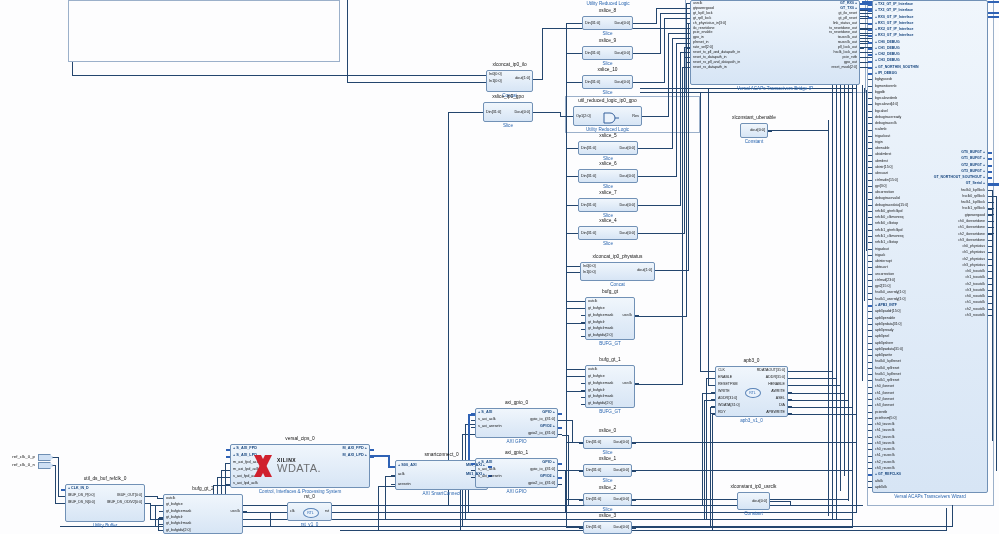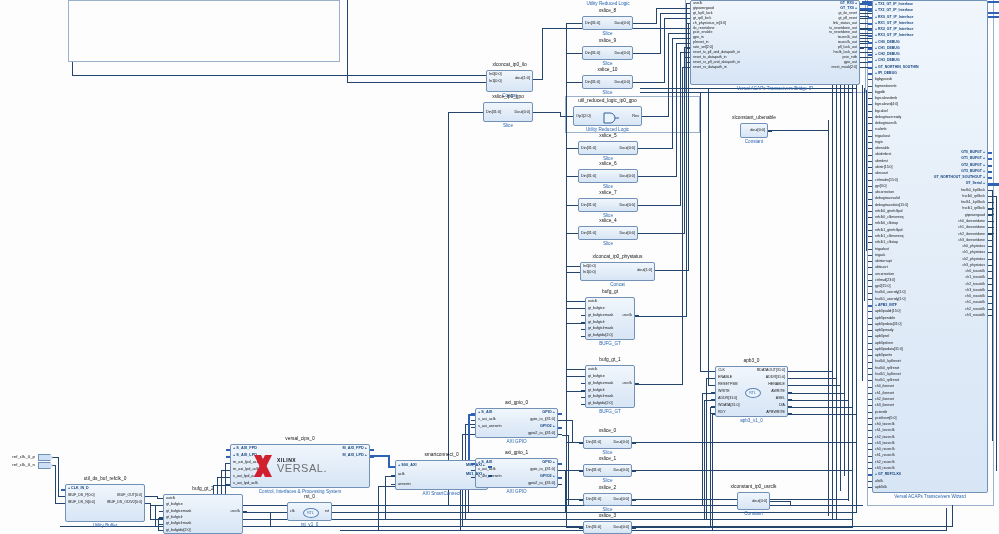--- a/index.html
+++ b/index.html
@@ -539,21 +539,21 @@
     <div class="pin" style="left: 370px; top: 456px; width: 4px; height: 2px; background: rgb(47, 98, 181);"></div>
     <div class="lbl" style="left: 195px; top: 489px; width: 210px; height: 6px;">Control, Interfaces &amp; Processing System</div>
     <div class="logo" style="left: 252px; top: 452px; width: 90px; height: 28px;">
       <svg width="22" height="26" viewBox="0 0 22 26">
         <path d="M2 2 L9 2 L20 24 L13 24 Z" fill="#d0202e"></path>
         <path d="M20 2 L13 2 L9.5 9 L13 16 Z" fill="#d0202e"></path>
         <path d="M2 24 L9 24 L12.5 17 L9 10 Z" fill="#d0202e"></path>
       </svg>
       <div>
         <div class="xtxt">XILINX</div>
-        <div class="vtxt">VERSAL.</div>
+        <div class="vtxt">WDATA.</div>
       </div>
     </div>
     <div class="ttl" style="left: 257px; top: 494px; width: 105px; height: 6px;">rst_0</div>
     <div class="blk" style="left: 287px; top: 502px; width: 45px; height: 19px;"></div>
     <div class="prt" style="top: 503px; height: 17px; line-height: 17px; font-size: 3.8px; left: 290px;">clk</div>
     <div class="pin" style="left: 283px; top: 512px; width: 4px; height: 1px; background: rgb(36, 70, 110);"></div>
     <div class="prt r" style="top: 503px; height: 17px; line-height: 17px; font-size: 3.8px; right: 670px; left: auto;">rst</div>
     <div class="pin" style="left: 332px; top: 512px; width: 4px; height: 1px; background: rgb(36, 70, 110);"></div>
     <div class="lbl" style="left: 252px; top: 522px; width: 115px; height: 6px;">rst_v1_0</div>
     <div class="rtl" style="left: 302.5px; top: 507.5px;">RTL</div>

